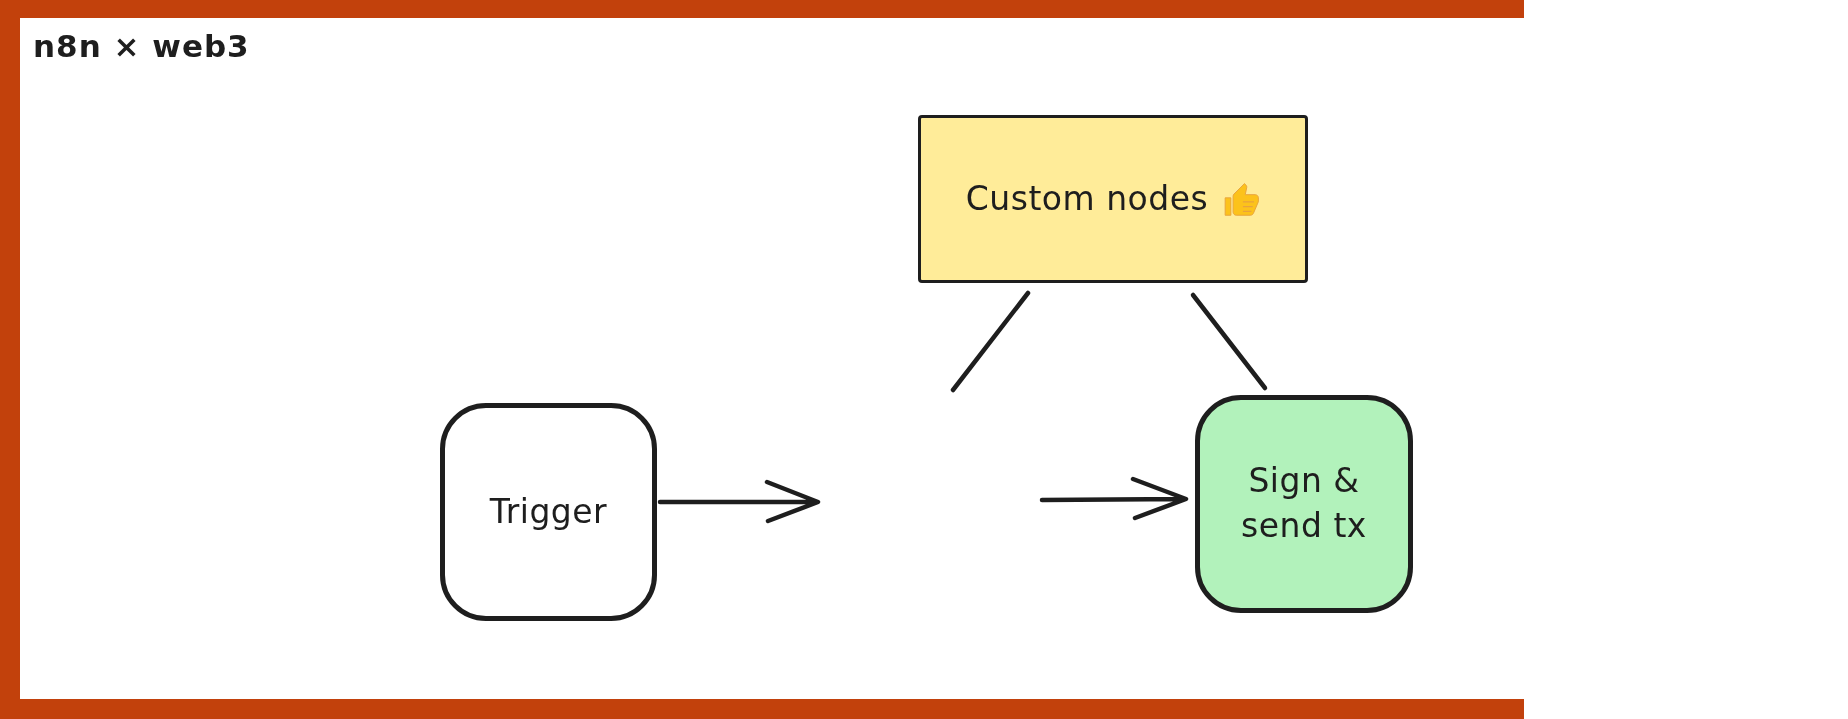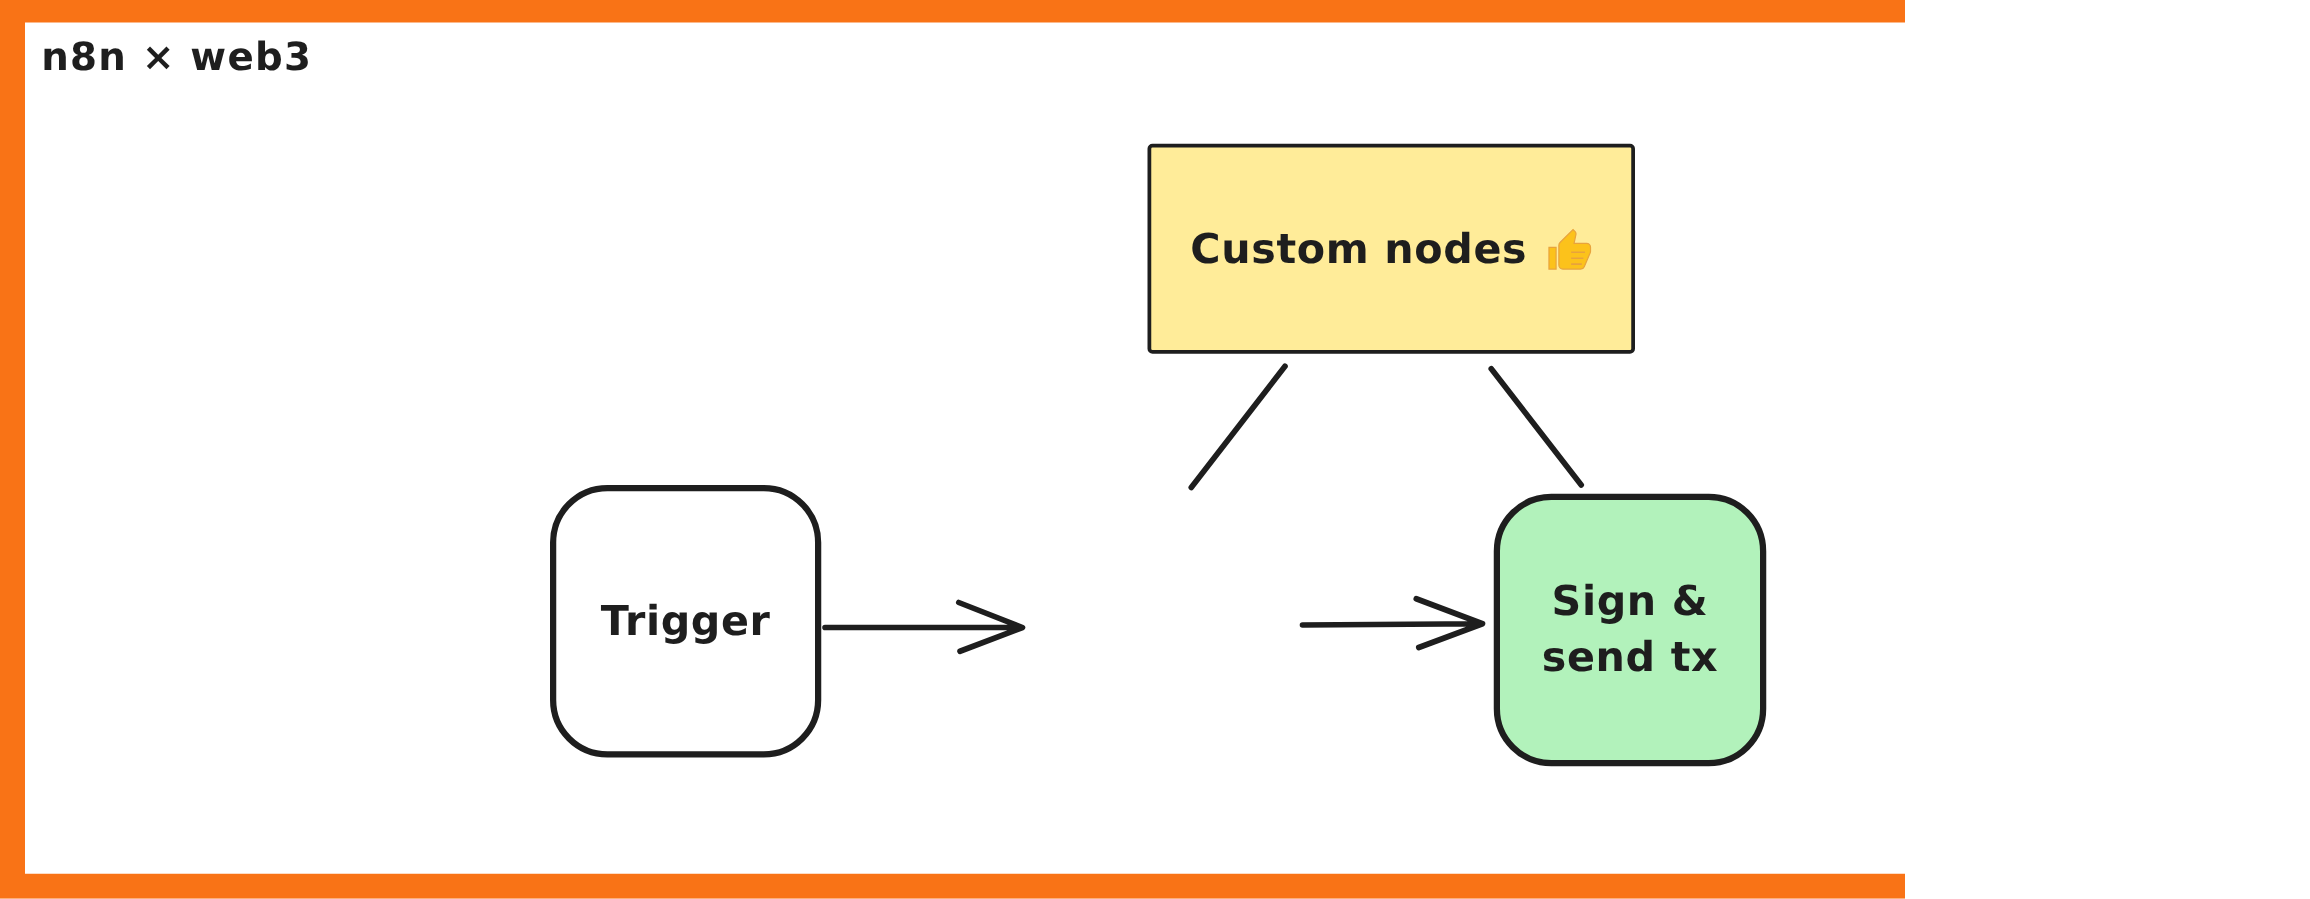--- a/index.html
+++ b/index.html
@@ -7,21 +7,21 @@
     padding: 0;
     width: 1848px;
     height: 719px;
     overflow: hidden;
     font-family: "DejaVu Sans", "Liberation Sans", sans-serif;
   }
   .frame {
     position: relative;
     width: 1524px;
     height: 719px;
-    background: #f97316;
+    background: #c2410c;
   }
   .canvas {
     position: absolute;
     left: 20px;
     top: 18px;
     width: 1808px;
     height: 681px;
     background: #ffffff;
   }
   .title {
@@ -42,42 +42,42 @@
   }
   .node {
     position: absolute;
     box-sizing: border-box;
     display: flex;
     align-items: center;
     justify-content: center;
     text-align: center;
     color: #1e1e1e;
     font-size: 33px;
-    font-weight: 700;
+    font-weight: 400;
     line-height: 1.35;
     letter-spacing: 0.5px;
   }
   .node-yellow {
     left: 898px;
     top: 97px;
     width: 390px;
     height: 168px;
     background: #ffec99;
     border: 3.5px solid #1e1e1e;
     border-radius: 4px;
     gap: 14px;
   }
   .node-rounded {
     border: 5px solid #1e1e1e;
     border-radius: 46px;
     padding: 10px 18px;
   }
   .node-white {
     left: 420px;
-    top: 370px;
+    top: 385px;
     width: 217px;
     height: 218px;
     background: #ffffff;
   }
   .node-make {
     left: 798px;
     top: 379px;
     width: 220px;
     height: 218px;
     background: #b2f2bb;

